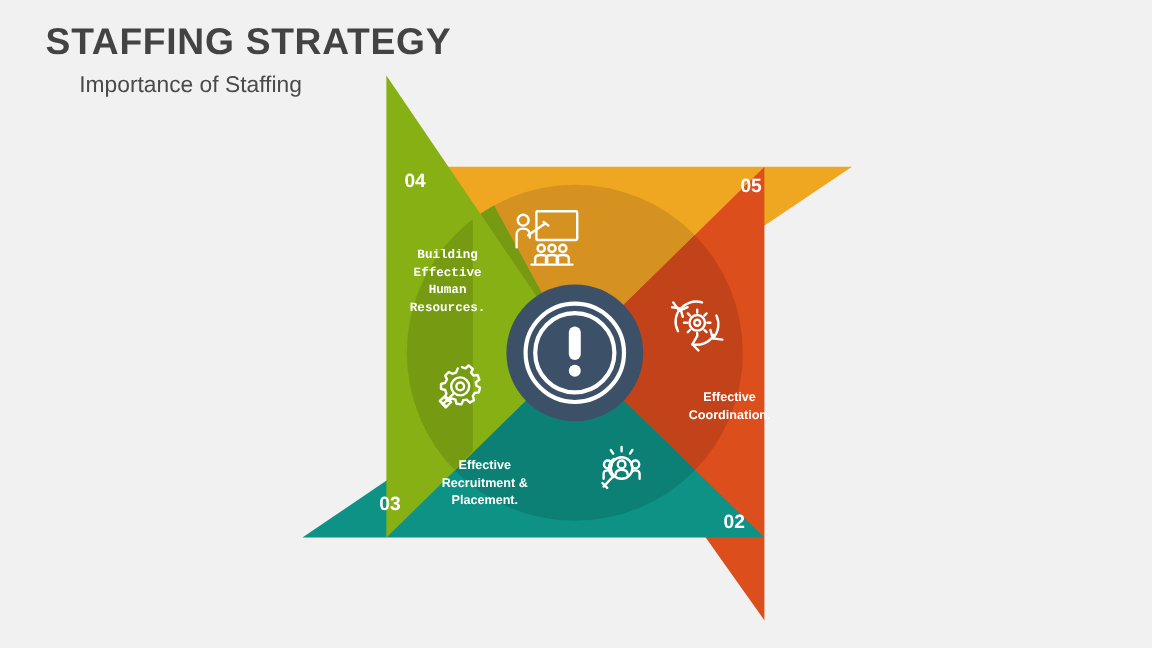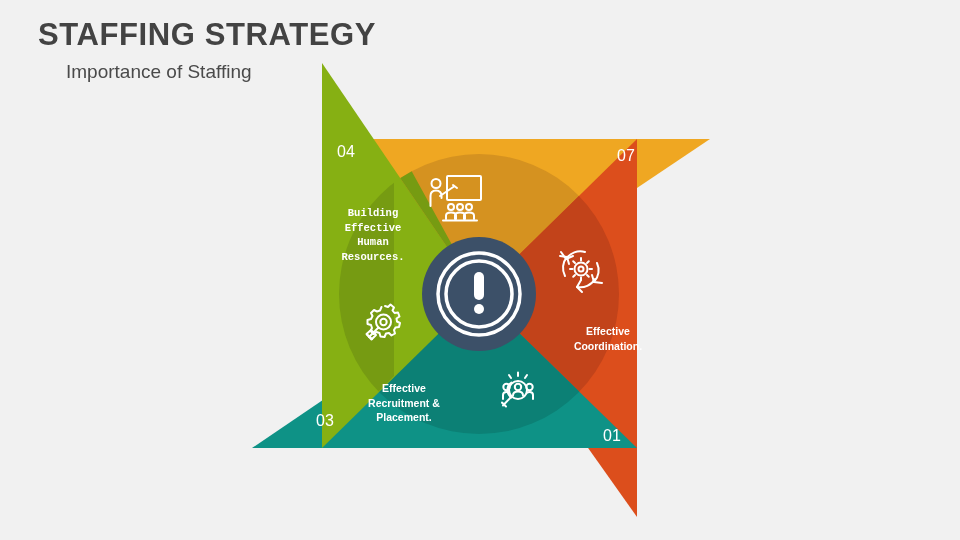--- a/index.html
+++ b/index.html
@@ -54,21 +54,21 @@
     font-weight: bold;
     line-height: 14.5px;
     text-align: center;
     white-space: pre-line;
     pointer-events: none;
   }
   .blade-num {
     position: absolute;
     color: #FFFFFF;
     font-size: 16px;
-    font-weight: normal;
+    font-weight: bold;
     pointer-events: none;
   }
   #lbl-01 { left: 506px; top: 160px; width: 152px; }
   #lbl-02 { left: 532px; top: 324px; width: 152px; }
   #lbl-03 { left: 328px; top: 381px; width: 152px; }
   #lbl-04 { left: 315px; top: 206px; width: 116px; font-family: Liberation Mono, monospace; }
 
   #num-01 { left: 617px; top: 147px; }
   #num-02 { left: 603px; top: 427px; }
   #num-03 { left: 316px; top: 412px; }
@@ -196,19 +196,19 @@
 Coordination.</div>
     <div class="blade-label" id="lbl-03">Effective
 Recruitment &amp;
 Placement.</div>
     <div class="blade-label" id="lbl-04">Building
 Effective
 Human
 Resources.</div>
 
     
-    <div class="blade-num" id="num-01">07</div>
-    <div class="blade-num" id="num-02">01</div>
+    <div class="blade-num" id="num-01">05</div>
+    <div class="blade-num" id="num-02">02</div>
     <div class="blade-num" id="num-03">03</div>
     <div class="blade-num" id="num-04">04</div>
   </div>
 
 </div>
 
 </body></html>

